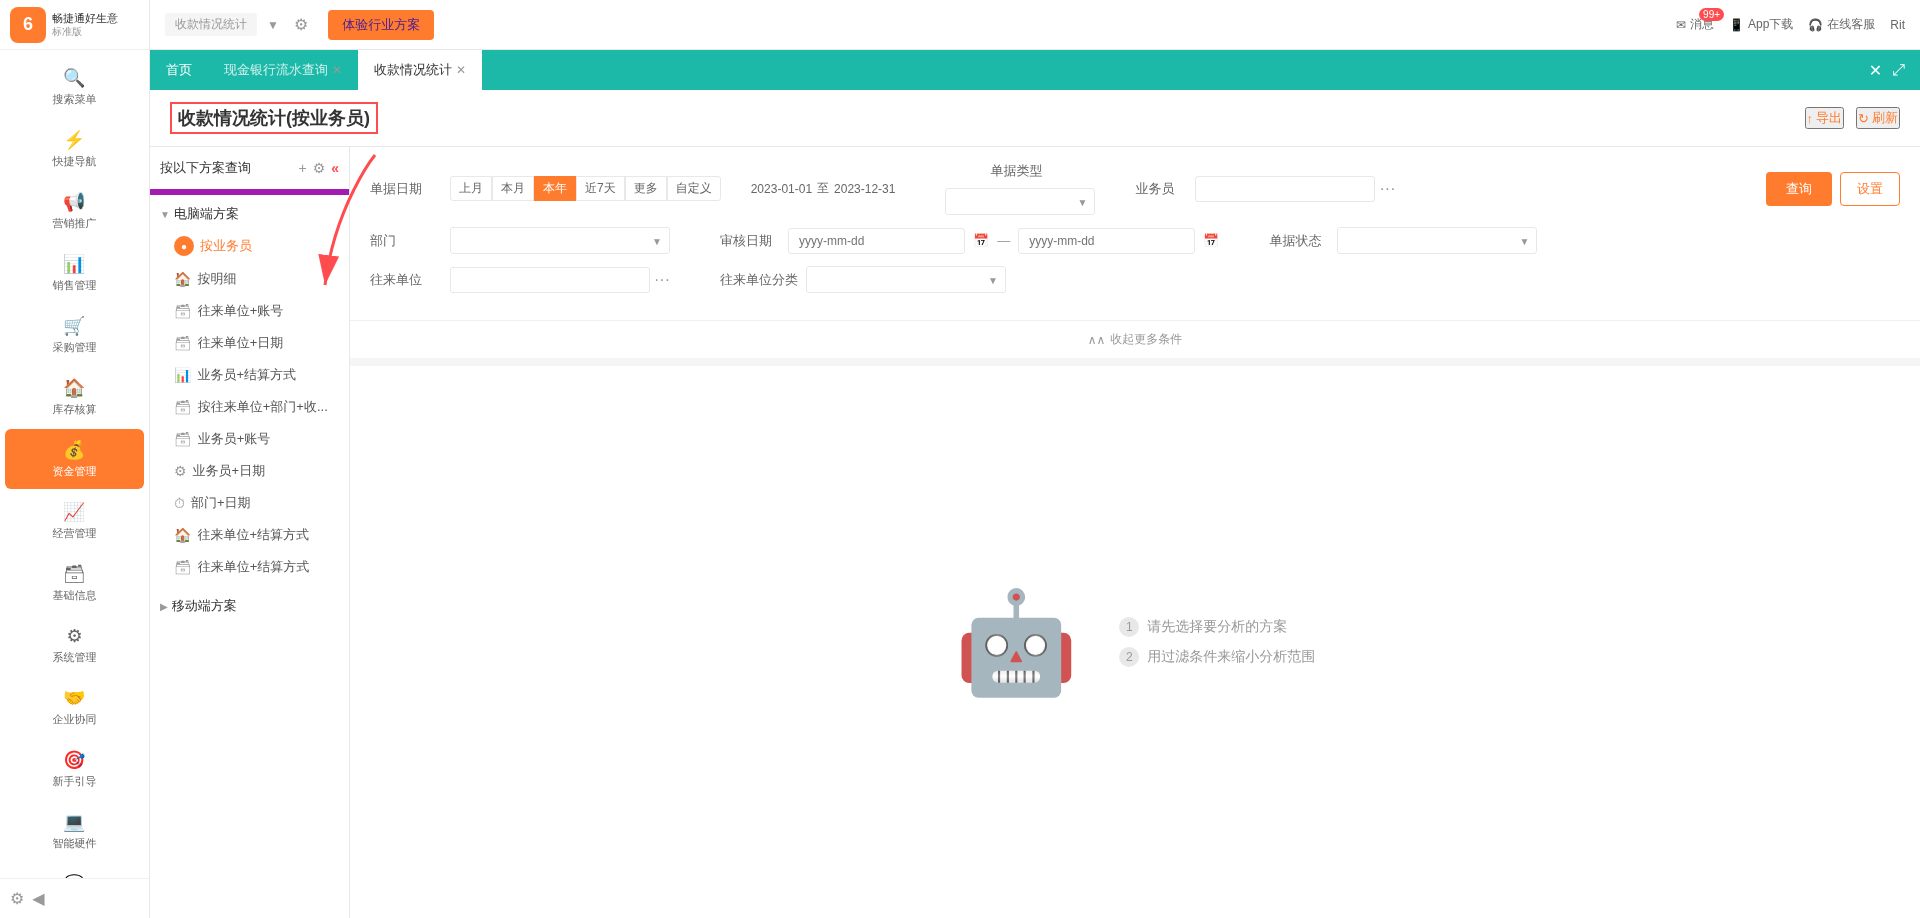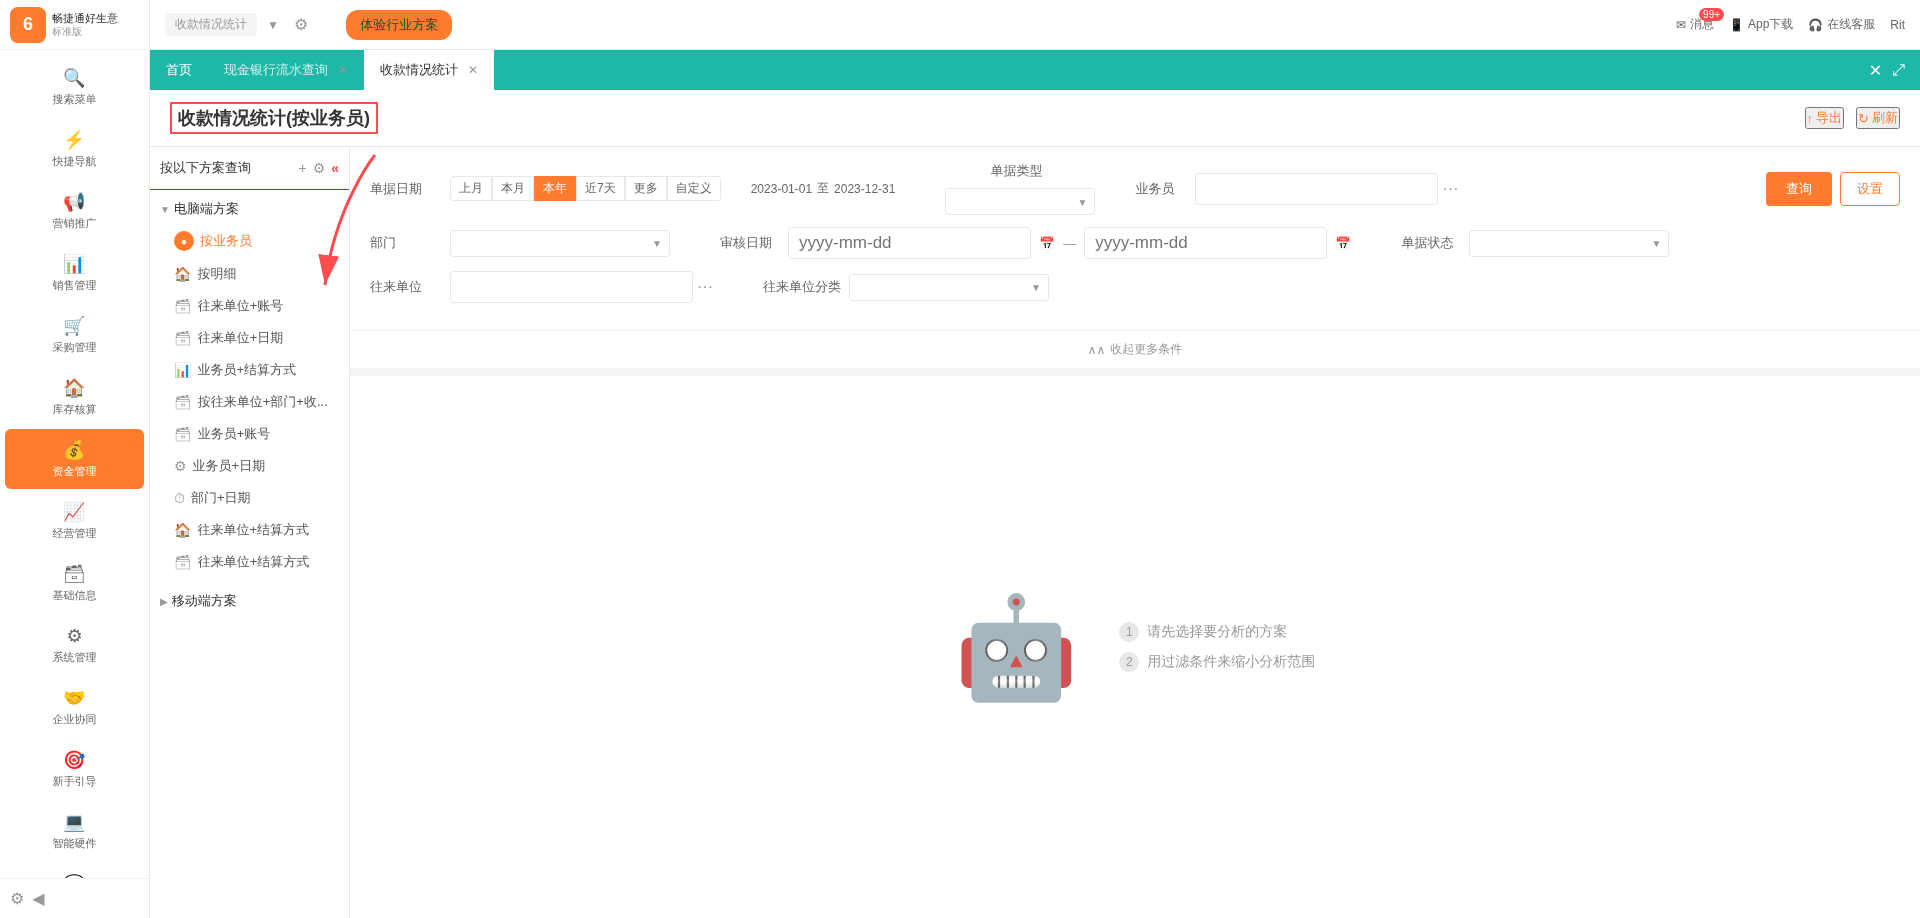--- a/index.html
+++ b/index.html
@@ -22,31 +22,31 @@
     .sidebar-bottom-icon { color: #999; font-size: 16px; cursor: pointer; }
 
     
     .main { flex: 1; display: flex; flex-direction: column; height: 918px; overflow: hidden; }
 
     
     .top-header { height: 50px; background: #fff; display: flex; align-items: center; padding: 0 15px; border-bottom: 1px solid #e8e8e8; gap: 10px; }
     .header-breadcrumb { color: #999; font-size: 12px; background: #f5f5f5; padding: 3px 10px; border-radius: 3px; }
     .header-chevron { color: #999; font-size: 12px; cursor: pointer; }
     .header-settings { color: #999; font-size: 16px; cursor: pointer; margin-left: 5px; }
-    .header-trial-btn { background: #ff7b2e; color: #14532d; border: none; padding: 6px 14px; border-radius: 12px; cursor: pointer; font-size: 13px; margin-left: 28px; }
+    .header-trial-btn { background: #ff7b2e; color: #4c1d95; border: none; padding: 6px 14px; border-radius: 4px; cursor: pointer; font-size: 13px; margin-left: 10px; }
     .header-right { margin-left: auto; display: flex; align-items: center; gap: 15px; }
     .header-msg { display: flex; align-items: center; gap: 4px; color: #666; font-size: 12px; cursor: pointer; position: relative; }
     .msg-badge { background: #ff4d4f; color: white; font-size: 10px; padding: 1px 4px; border-radius: 8px; position: absolute; top: -8px; right: -10px; }
     .header-app { display: flex; align-items: center; gap: 4px; color: #666; font-size: 12px; cursor: pointer; }
     .header-service { display: flex; align-items: center; gap: 4px; color: #666; font-size: 12px; cursor: pointer; }
     .header-user { color: #666; font-size: 12px; text-align: center; }
 
     
     .tab-bar { height: 40px; background: #1cb8a8; display: flex; align-items: center; padding: 0 0; }
-    .tab-item { height: 40px; display: flex; align-items: center; padding: 16px 16px; cursor: pointer; color: rgba(255,255,255,0.8); font-size: 13px; gap: 6px; }
+    .tab-item { height: 40px; display: flex; align-items: center; padding: 16px 16px; cursor: pointer; color: rgba(255,255,255,0.8); font-size: 13px; }
     .tab-item.active { background: white; color: #333; border-radius: 0; }
     .tab-item .tab-close { font-size: 12px; color: #999; margin-left: 4px; }
     .tab-home { color: white; padding: 0 16px; font-size: 13px; cursor: pointer; }
     .tab-bar-right { margin-left: auto; display: flex; align-items: center; gap: 10px; padding-right: 15px; }
     .tab-bar-close { color: white; font-size: 16px; cursor: pointer; }
     .tab-bar-expand { color: white; font-size: 16px; cursor: pointer; }
 
     
     .page-content { flex: 1; background: #f5f5f5; overflow: hidden; display: flex; flex-direction: column; }
 
@@ -55,21 +55,21 @@
     .page-title { font-size: 18px; font-weight: bold; color: #333; border: 2px solid #ff4d4f; padding: 2px 8px; }
     .page-title-right { margin-left: auto; display: flex; align-items: center; gap: 12px; }
     .export-btn { color: #ff7b2e; font-size: 13px; cursor: pointer; display: flex; align-items: center; gap: 3px; }
     .refresh-btn { color: #ff7b2e; font-size: 13px; cursor: pointer; display: flex; align-items: center; gap: 3px; }
 
     
     .content-with-sidebar { flex: 1; display: flex; overflow: hidden; }
 
     
     .left-panel { width: 200px; background: white; border-right: 1px solid #e8e8e8; overflow-y: auto; flex-shrink: 0; }
-    .left-panel-header { display: flex; align-items: center; padding: 12px 10px; gap: 7px; border-bottom: 1px solid #a21caf; }
+    .left-panel-header { display: flex; align-items: center; padding: 12px 10px; gap: 7px; border-bottom: 6px solid #a21caf; }
     .left-panel-title { font-size: 13px; color: #333; flex: 1; }
     .left-panel-icons { display: flex; gap: 6px; }
     .panel-icon-btn { color: #999; font-size: 14px; cursor: pointer; }
 
     .scheme-group { padding: 4px 0; }
     .scheme-group-header { display: flex; align-items: center; padding: 6px 10px; cursor: pointer; gap: 4px; font-size: 13px; color: #333; }
     .scheme-group-header .arrow { color: #999; font-size: 10px; }
     .scheme-item { display: flex; align-items: center; padding: 7px 10px 7px 24px; cursor: pointer; gap: 6px; font-size: 13px; color: #555; }
     .scheme-item.active { color: #ff7b2e; }
     .scheme-item .item-icon { font-size: 14px; color: #999; }
@@ -81,21 +81,21 @@
     .filter-label { color: #666; font-size: 13px; min-width: 60px; }
     .filter-date-tabs { display: flex; align-items: center; gap: 0; }
     .date-tab { padding: 3px 8px; font-size: 12px; cursor: pointer; color: #666; border: 1px solid #e8e8e8; }
     .date-tab:first-child { border-radius: 3px 0 0 3px; }
     .date-tab:last-child { border-radius: 0 3px 3px 0; }
     .date-tab.active { background: #ff7b2e; color: white; border-color: #ff7b2e; }
     .date-range { display: flex; align-items: center; gap: 5px; margin-left: 10px; font-size: 12px; color: #666; }
     .filter-select { border: 1px solid #e8e8e8; border-radius: 3px; padding: 5px 25px 5px 10px; font-size: 13px; color: #333; background: white; appearance: none; cursor: pointer; position: relative; min-width: 150px; }
     .filter-select-wrap { position: relative; display: inline-block; }
     .filter-select-wrap::after { content: '▼'; position: absolute; right: 8px; top: 50%; transform: translateY(-50%); font-size: 10px; color: #999; pointer-events: none; }
-    .filter-input { border: 1px solid #e8e8e8; border-radius: 3px; padding: 5px 10px; font-size: 17px; color: #ccc; min-width: 120px; }
+    .filter-input { border: 1px solid #e8e8e8; border-radius: 3px; padding: 5px 10px; font-size: 12px; color: #ccc; min-width: 120px; }
     .filter-dash { color: #999; }
     .query-btn { background: #ff7b2e; color: white; border: none; padding: 7px 20px; border-radius: 4px; cursor: pointer; font-size: 13px; }
     .settings-btn { background: white; color: #ff7b2e; border: 1px solid #ff7b2e; padding: 7px 16px; border-radius: 4px; cursor: pointer; font-size: 13px; }
 
     .collapse-bar { background: white; display: flex; align-items: center; justify-content: center; padding: 10px; border-top: 1px solid #f0f0f0; cursor: pointer; color: #999; font-size: 12px; gap: 5px; }
 
     
     .empty-state { flex: 1; background: white; margin-top: 8px; display: flex; flex-direction: column; align-items: center; justify-content: center; padding: 60px; }
     .empty-tips { display: flex; flex-direction: column; gap: 10px; }
     .empty-tip-item { display: flex; align-items: center; gap: 8px; color: #999; font-size: 14px; }

